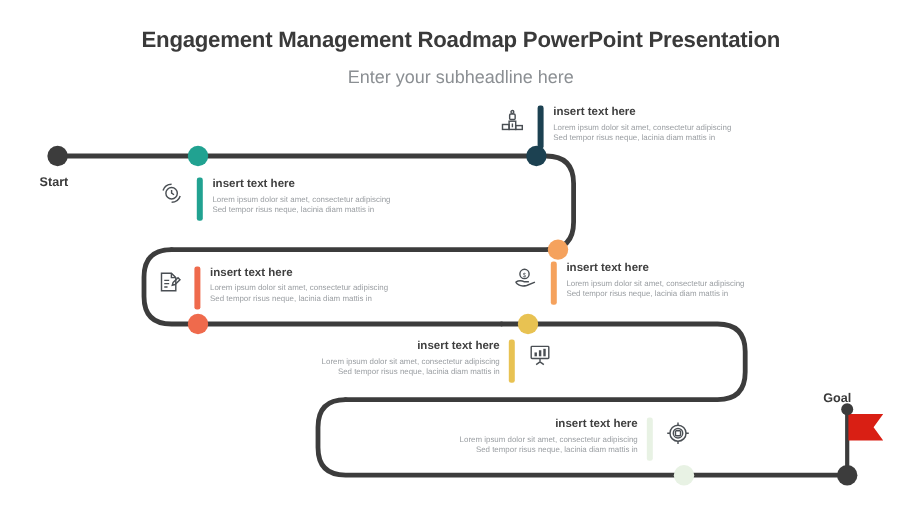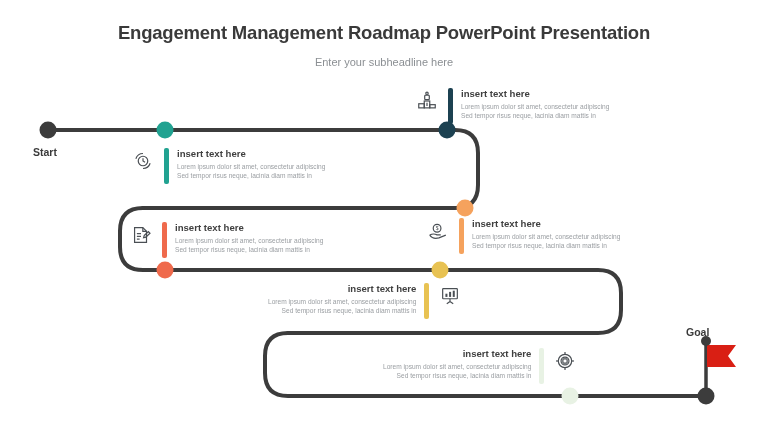--- a/index.html
+++ b/index.html
@@ -15,21 +15,21 @@
   
   #title{
     position:absolute;top:22px;left:0;width:768px;
     text-align:center;
     font-size:18.5px;font-weight:bold;letter-spacing:-.2px;
     color:#3a3a3a;
   }
   #subtitle{
     position:absolute;top:56px;left:0;width:768px;
     text-align:center;
-    font-size:11px;color:#8b8f93;font-weight:normal;
+    font-size:15px;color:#8b8f93;font-weight:normal;
   }
 
   
   #road{position:absolute;top:0;left:0;width:768px;height:432px;}
 
   
   .endlabel{
     position:absolute;font-size:10.5px;font-weight:bold;color:#3a3a3a;
     white-space:nowrap;
   }

